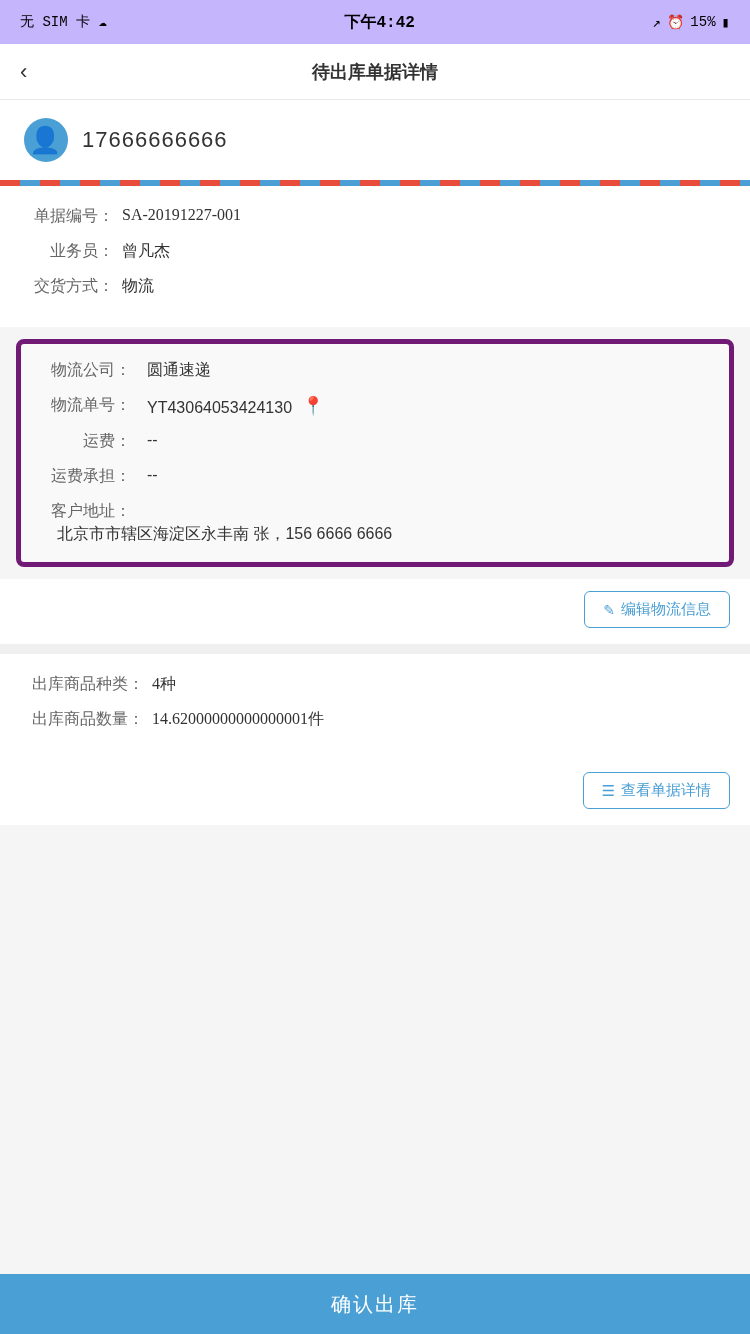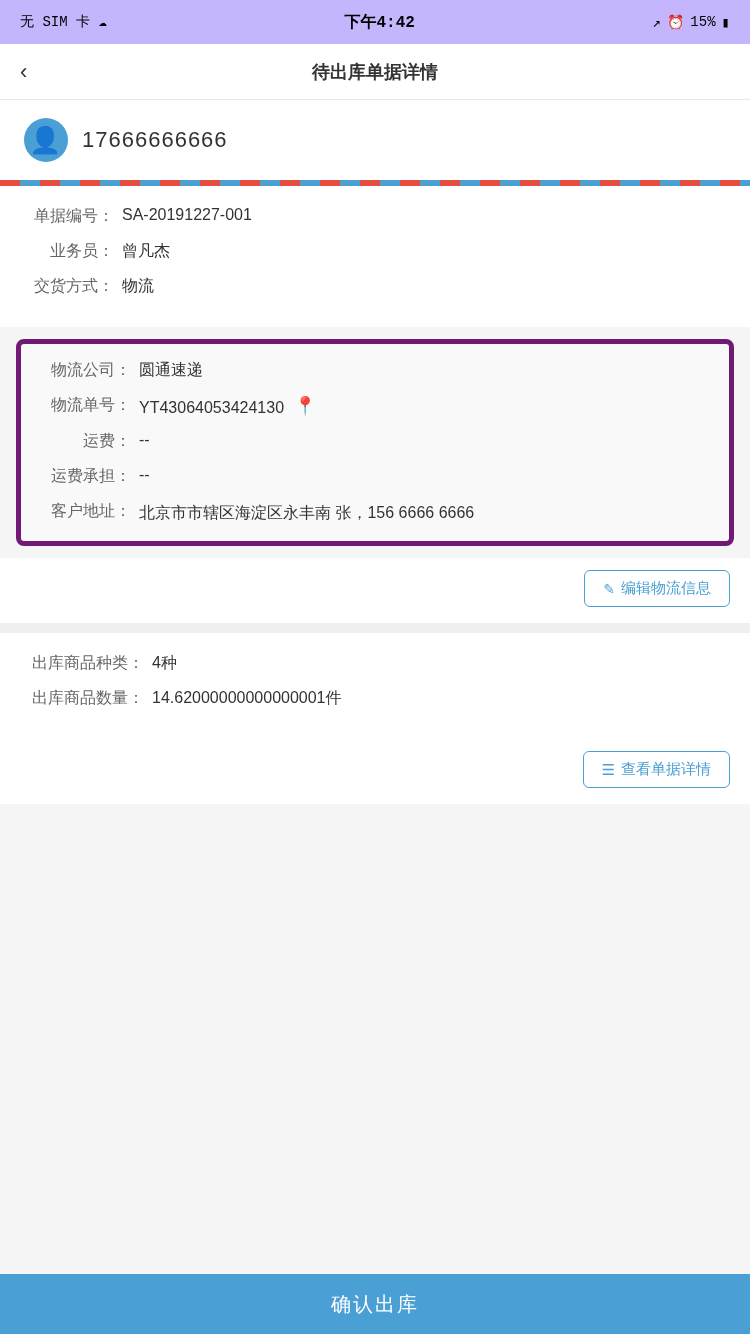--- a/index.html
+++ b/index.html
@@ -95,20 +95,21 @@
     
     .info-section {
       background: #fff;
       padding: 20px 24px 16px;
     }
     .info-row {
       display: flex;
       align-items: flex-start;
       margin-bottom: 14px;
       font-size: 16px;
+      font-family: Liberation Serif, serif;
     }
     .info-label {
       color: #666;
       min-width: 90px;
       text-align: right;
       flex-shrink: 0;
     }
     .info-value {
       color: #333;
       margin-left: 8px;
@@ -122,30 +123,30 @@
       margin: 12px 16px;
       padding: 16px 20px;
       border: 5px solid #701a75;
     }
     .logistics-row {
       display: flex;
       align-items: flex-start;
       margin-bottom: 14px;
       font-size: 16px;
     }
-    .logistics-row:last-child { margin-bottom: 0; }
+    .logistics-row:last-child { margin-bottom: 0; flex-direction: column; }
     .logistics-label {
       color: #666;
       min-width: 90px;
       text-align: right;
       flex-shrink: 0;
     }
     .logistics-value {
       color: #333;
-      margin-left: 8px;
+      margin-left: 16px;
       flex: 1;
     }
     .tracking-row {
       display: flex;
       align-items: flex-end;
     }
     .tracking-number {
       color: #333;
     }
     .location-icon {

